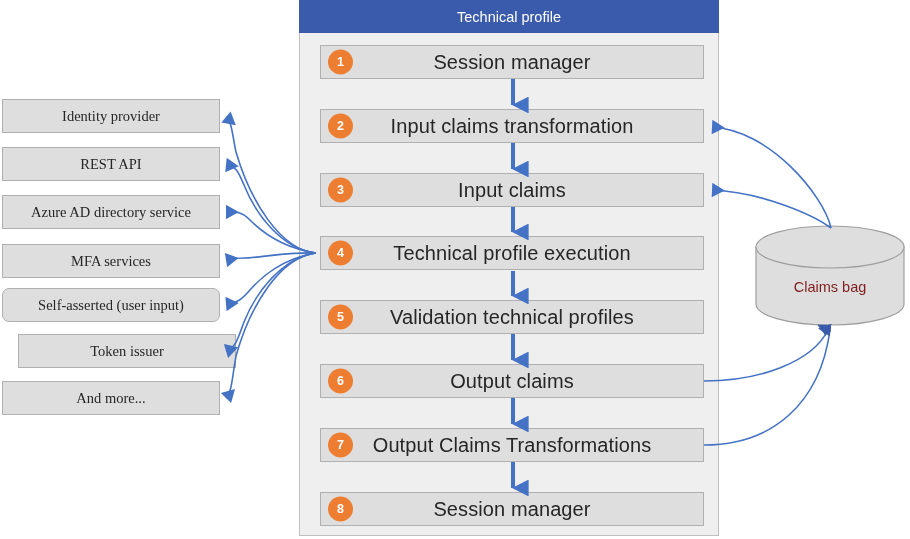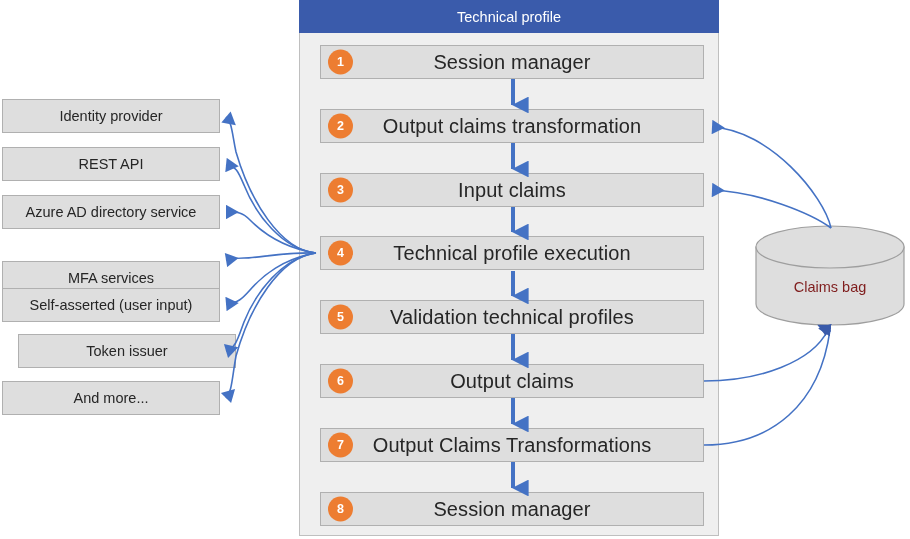--- a/index.html
+++ b/index.html
@@ -110,20 +110,21 @@
     height: 34px;
     background: #DEDEDE;
     border: 1px solid #B0B0B0;
     box-sizing: border-box;
     display: flex;
     align-items: center;
     justify-content: center;
     font-size: 14.5px;
     color: #262626;
     z-index: 4;
+    font-family: Liberation Serif, serif;
   }
 
   
   .cylinder {
     position: absolute;
     left: 755px;
     top: 225px;
     width: 150px;
     height: 101px;
     z-index: 4;
@@ -196,21 +197,21 @@
     <span>Technical profile</span>
   </div>
 
   <div class="step" style="top:45px;">
     <span class="step-badge">1</span>
     <span class="step-label">Session manager</span>
   </div>
 
   <div class="step" style="top:109px;">
     <span class="step-badge">2</span>
-    <span class="step-label">Output claims transformation</span>
+    <span class="step-label">Input claims transformation</span>
   </div>
 
   <div class="step" style="top:173px;">
     <span class="step-badge">3</span>
     <span class="step-label">Input claims</span>
   </div>
 
   <div class="step" style="top:236px;">
     <span class="step-badge">4</span>
     <span class="step-label">Technical profile execution</span>
@@ -232,22 +233,22 @@
   </div>
 
   <div class="step" style="top:492px;">
     <span class="step-badge">8</span>
     <span class="step-label">Session manager</span>
   </div>
 
   <div class="src-box" style="top:99px;">Identity provider</div>
   <div class="src-box" style="top:147px;">REST API</div>
   <div class="src-box" style="top:195px;">Azure AD directory service</div>
-  <div class="src-box" style="top:261px;">MFA services</div>
-  <div class="src-box" style="top:288px;">Self-asserted (user input)</div>
+  <div class="src-box" style="top:244px;">MFA services</div>
+  <div class="src-box" style="top:288px;border-radius:7px;">Self-asserted (user input)</div>
   <div class="src-box" style="top:334px;margin-left:16px;">Token issuer</div>
   <div class="src-box" style="top:381px;">And more...</div>
 
   <div class="cylinder">
     <svg width="150" height="101" viewBox="0 0 150 101">
       <path d="M1,22 L1,79 A74,21 0 0 0 149,79 L149,22 Z" fill="#DEDEDE" stroke="#9E9E9E" stroke-width="1.2"></path>
       <ellipse cx="75" cy="22" rx="74" ry="21" fill="#DEDEDE" stroke="#9E9E9E" stroke-width="1.2"></ellipse>
     </svg>
     <span class="cyl-label">Claims bag</span>
   </div>

